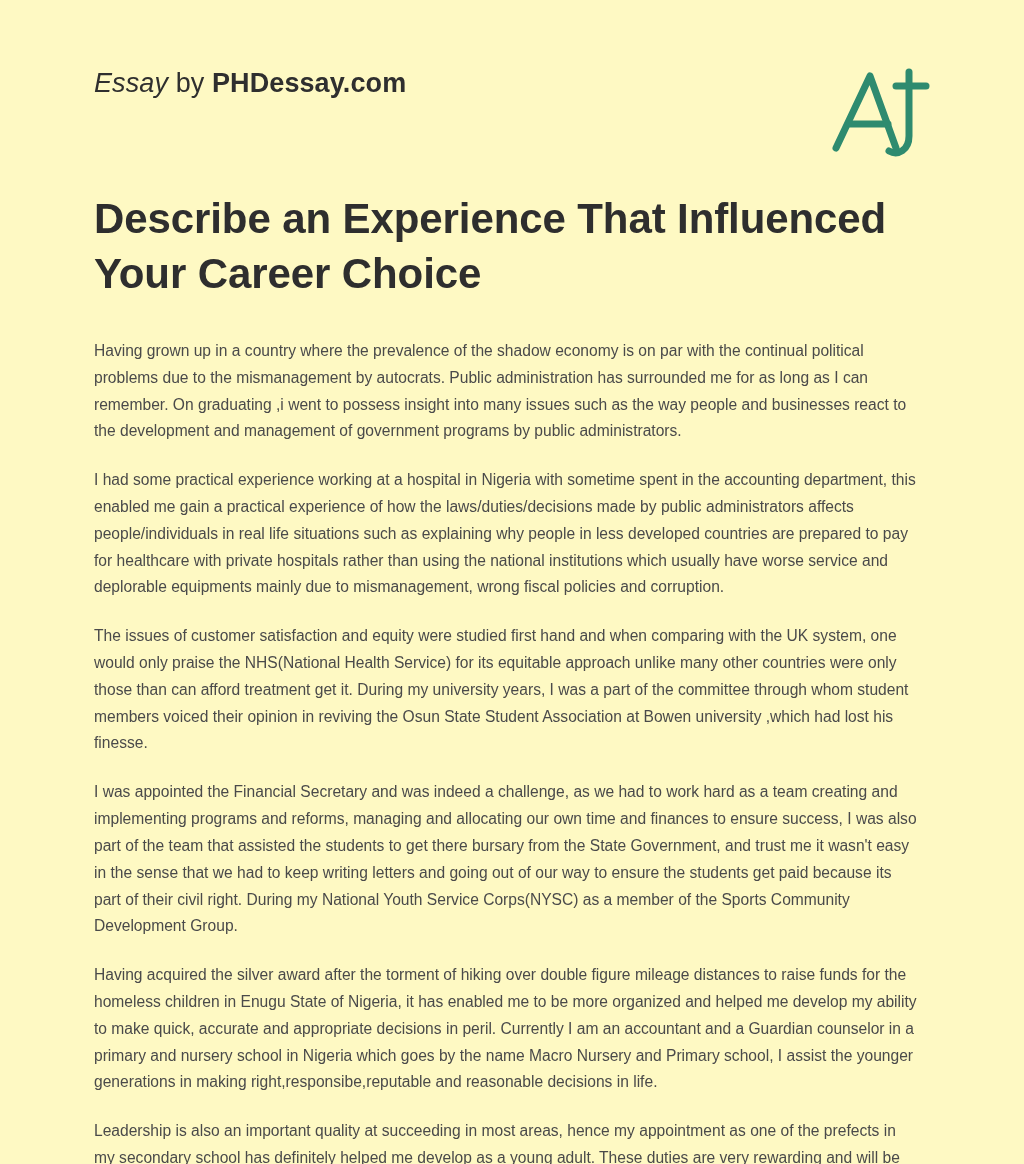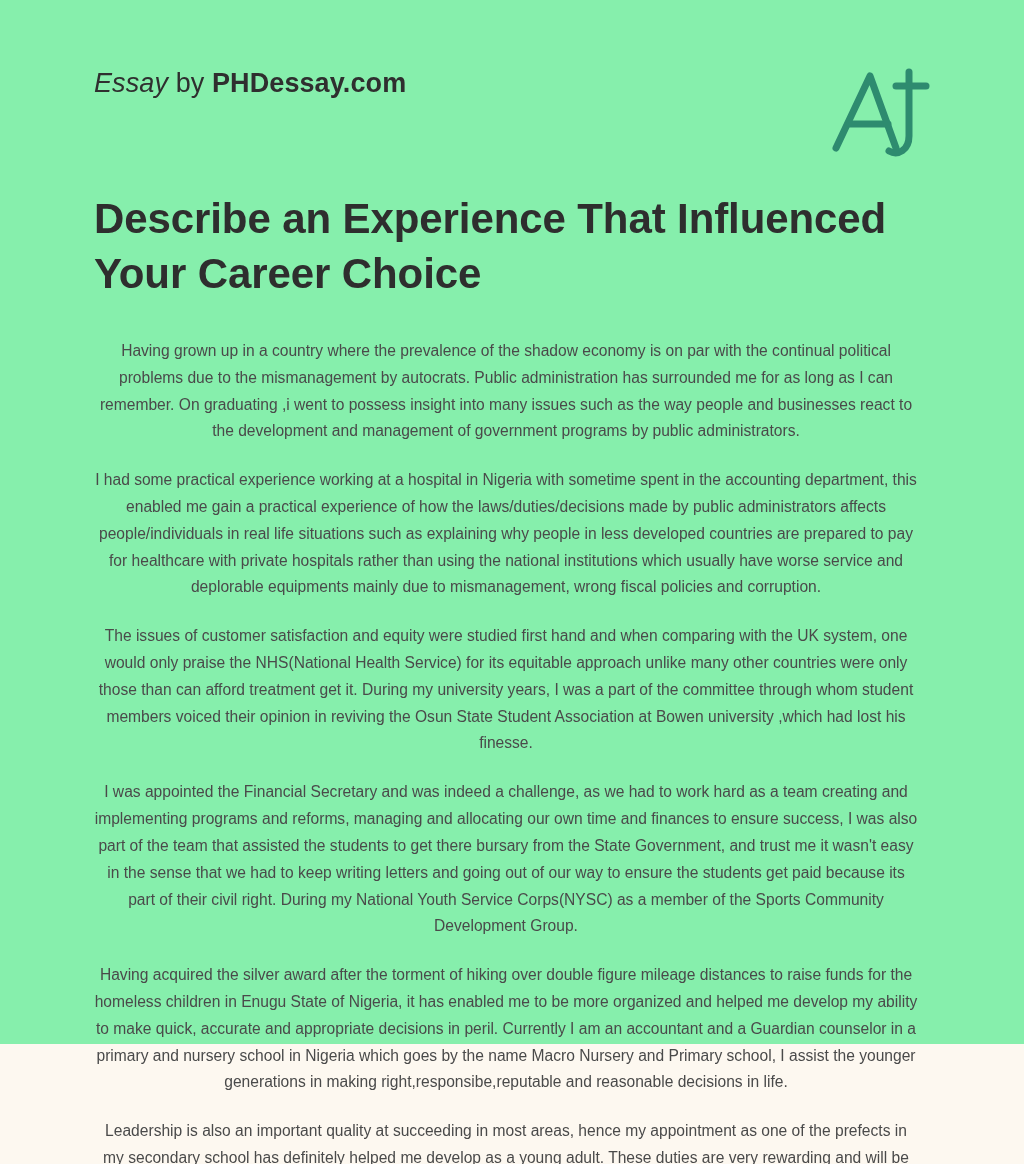--- a/index.html
+++ b/index.html
@@ -10,22 +10,22 @@
   body {
     width: 1024px;
     height: 1164px;
     font-family: "Liberation Sans", sans-serif;
     color: #3d3d3d;
     overflow: hidden;
   }
   .page {
     position: relative;
     width: 1024px;
-    height: 1044px;
-    background: #86efac;
+    height: 1164px;
+    background: #fef9c3;
     box-sizing: border-box;
   }
   .header {
     position: relative;
     padding: 68px 94px 0 94px;
   }
   .brand-line {
     font-size: 27px;
     color: #2f2f2f;
     letter-spacing: 0.1px;
@@ -68,21 +68,21 @@
     letter-spacing: -0.1px;
   }
   .body-copy {
     margin: 36px 94px 0 94px;
   }
   .body-copy p {
     margin: 0 12px 22px 0;
     font-size: 15.6px;
     line-height: 1.72;
     color: #4a4a4a;
-    text-align: center;
+    text-align: left;
   }
   .body-copy p:last-child {
     margin-bottom: 0;
   }
 </style>
 </head>
 <body>
 
 <div class="page">
 

